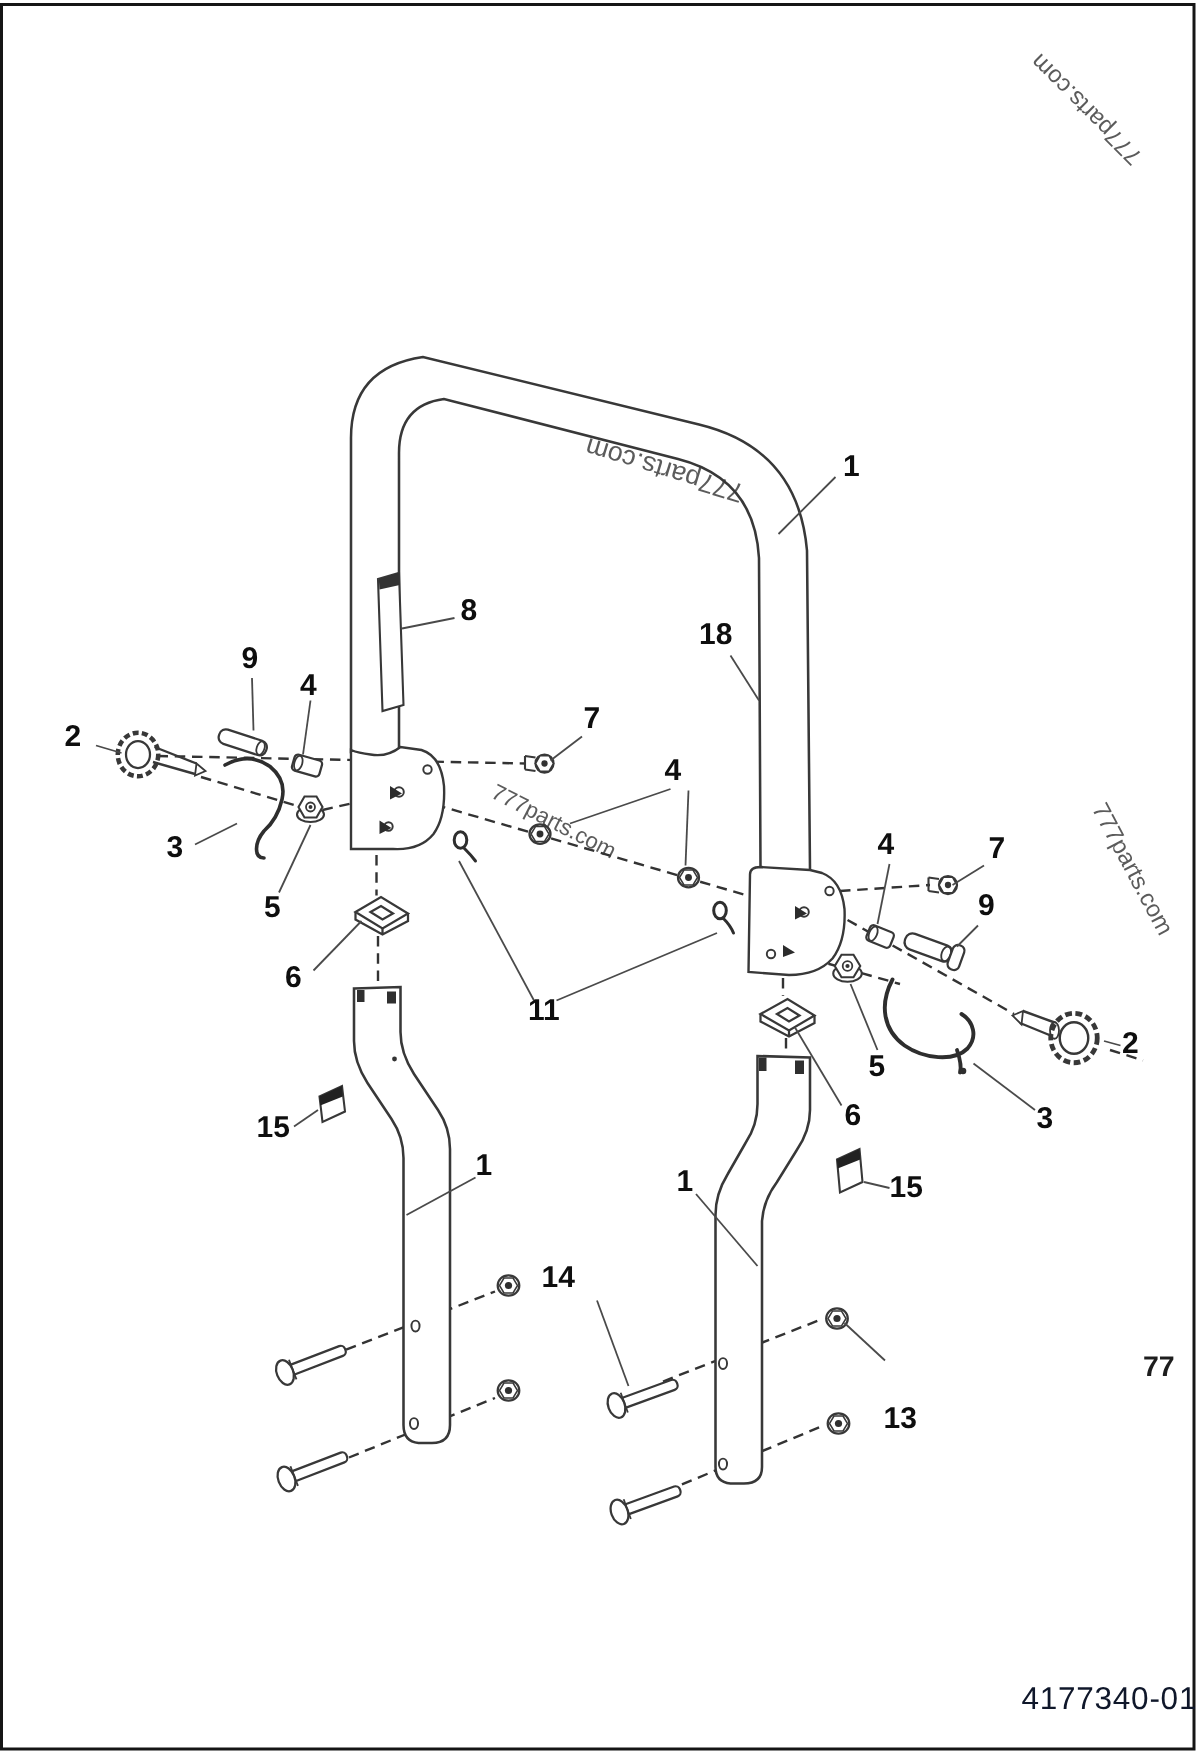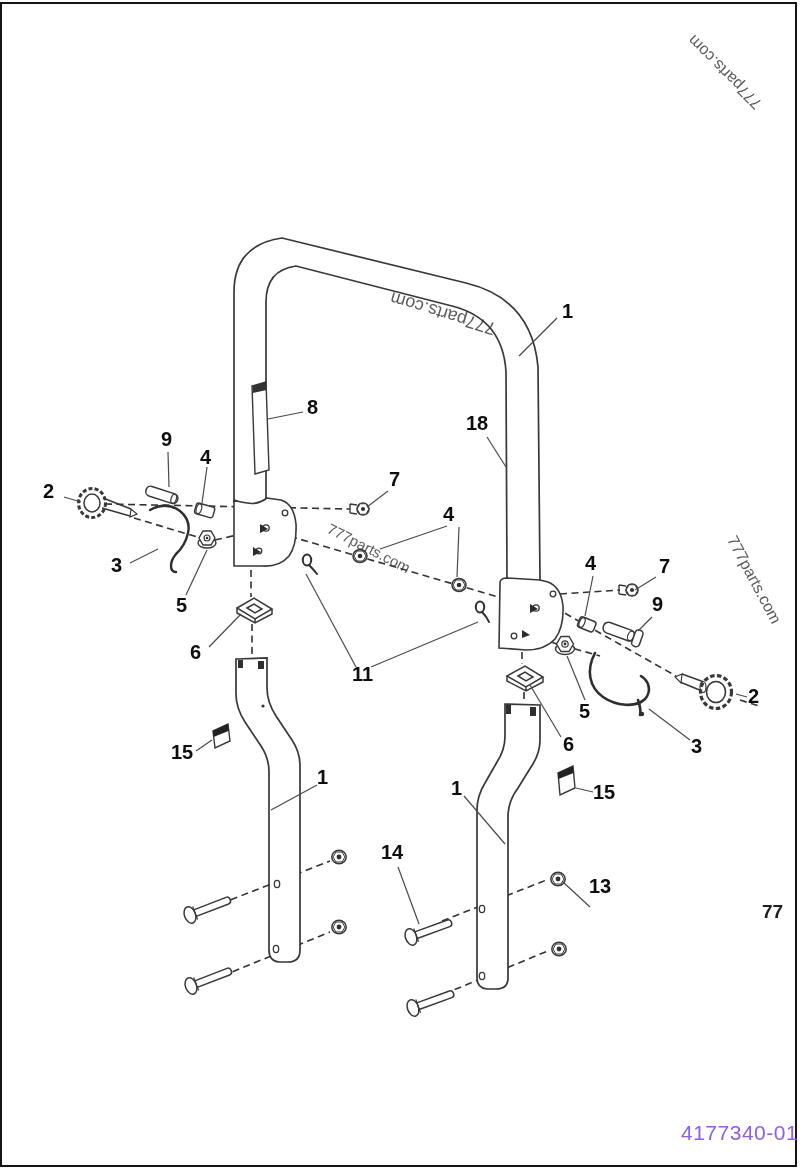--- a/index.html
+++ b/index.html
@@ -4,21 +4,21 @@
 <style>
   html,body{margin:0;padding:0;background:#ffffff;}
   .page{position:relative;width:800px;height:1172px;background:#fff;overflow:hidden;
         font-family:"Liberation Sans",sans-serif;}
   .art{position:absolute;left:0;top:0;}
   .co{position:absolute;font-weight:bold;font-size:20px;line-height:1;color:#0e0e0e;}
   .wm{position:absolute;font-size:16px;color:rgba(55,55,55,.82);white-space:nowrap;}
   .wm-center{font-size:18px;}
   .wm-mid{font-size:15px;}
   .corner-num{position:absolute;font-weight:bold;font-size:19px;color:#1d1d1d;}
-  .dwg-num{position:absolute;font-size:21px;letter-spacing:.5px;color:#8b5cf6;}
+  .dwg-num{position:absolute;font-size:21px;letter-spacing:.5px;color:#0f172a;}
 </style>
 </head>
 <body>
 
 <div class="page">
 
 <svg class="art" width="800" height="1172" viewBox="0 0 800 1172">
 
   <rect x="1" y="3" width="795" height="1163" fill="none" stroke="#151515" stroke-width="2"></rect>
 
@@ -291,22 +291,22 @@
 <div class="co" style="left:659px;top:556px">7</div>
 <div class="co" style="left:652px;top:594px">9</div>
 <div class="co" style="left:748px;top:686px">2</div>
 <div class="co" style="left:691px;top:736px">3</div>
 <div class="co" style="left:579px;top:701px">5</div>
 <div class="co" style="left:563px;top:734px">6</div>
 <div class="co" style="left:171px;top:742px">15</div>
 <div class="co" style="left:317px;top:767px">1</div>
 <div class="co" style="left:451px;top:778px">1</div>
 <div class="co" style="left:593px;top:782px">15</div>
-<div class="co" style="left:381px;top:842px">14</div>
-<div class="co" style="left:589px;top:876px">13</div>
+<div class="co" style="left:361px;top:842px">14</div>
+<div class="co" style="left:589px;top:936px">13</div>
 
 <div class="wm" style="left:725px;top:72px;transform:translate(-50%,-50%) rotate(225deg)">777parts.com</div>
 <div class="wm wm-center" style="left:443px;top:313px;transform:translate(-50%,-50%) rotate(197deg)">777parts.com</div>
 <div class="wm wm-mid" style="left:369px;top:548px;transform:translate(-50%,-50%) rotate(27deg)">777parts.com</div>
 <div class="wm" style="left:754px;top:580px;transform:translate(-50%,-50%) rotate(62deg)">777parts.com</div>
 
 <div class="corner-num" style="left:762px;top:901px">77</div>
 <div class="dwg-num" style="left:681px;top:1121px">4177340-01</div>
 
 </div>

